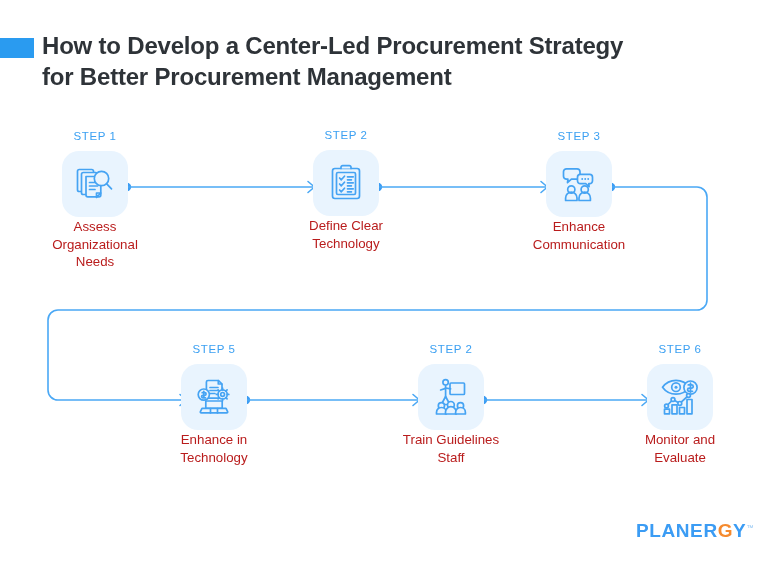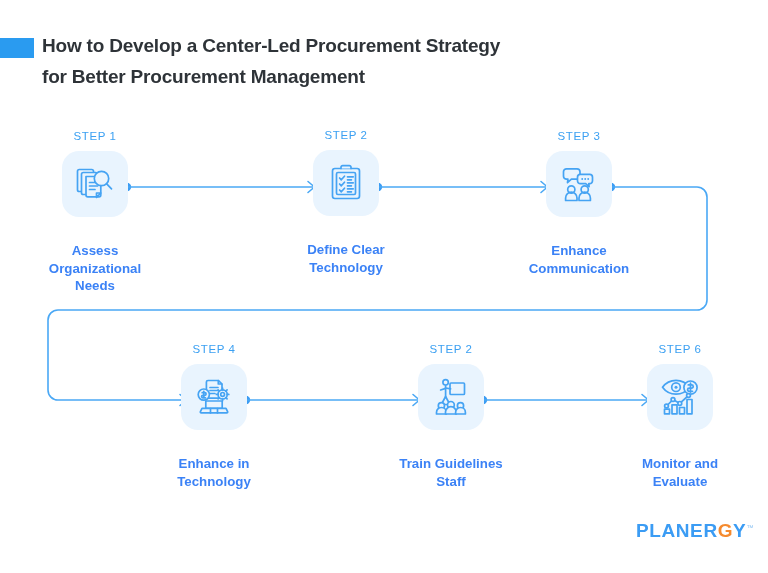--- a/index.html
+++ b/index.html
@@ -13,43 +13,43 @@
   #infographic{position:absolute;inset:0;}
 
   
   .title-block{position:absolute;left:0;top:30px;width:760px;height:80px;}
   .title-marker{
     position:absolute;left:0;top:8px;width:34px;height:20px;
     background:#2a9bf0;
   }
   .title-text{
     position:absolute;left:42px;top:0;width:700px;
-    font-size:19px;font-weight:bold;color:#2e3338;
+    font-size:24px;font-weight:bold;color:#2e3338;
     line-height:31px;letter-spacing:-0.2px;
   }
   .title-line{display:block;white-space:nowrap;}
 
   
   #wires{position:absolute;left:0;top:0;width:768px;height:573px;pointer-events:none;}
 
   
   .step{position:absolute;width:190px;text-align:center;}
   .step-label{
     font-size:11.5px;font-weight:normal;color:#3ba0f2;
     letter-spacing:0.6px;margin:0 0 9px 0;
   }
   .icon-box{
     width:66px;height:66px;margin:0 auto;
     background:#e9f4fe;border-radius:17px;
     display:flex;align-items:center;justify-content:center;
   }
   .step-title{
-    margin-top:25px;
-    font-size:13.3px;color:#3b82f6;line-height:17.5px;
-    font-weight:bold;
+    margin-top:1px;
+    font-size:13.3px;color:#b91c1c;line-height:17.5px;
+    font-weight:normal;
   }
 
   
   #step-1{left:0px;  top:130px;}
   #step-2{left:251px;top:129px;}
   #step-3{left:484px;top:130px;}
   
   #step-4{left:119px;top:343px;}
   #step-5{left:356px;top:343px;}
   #step-6{left:585px;top:343px;}
@@ -182,21 +182,21 @@
         </g>
       </svg>
     </div>
     <div class="step-title">
       <span>Enhance</span><br>
       <span>Communication</span>
     </div>
   </div>
 
   <div class="step" id="step-4">
-    <div class="step-label">STEP 4</div>
+    <div class="step-label">STEP 5</div>
     <div class="icon-box">
       <svg width="46" height="46" viewBox="0 0 46 46">
         <g fill="none" stroke="#45a3f3" stroke-width="1.7" stroke-linejoin="round" stroke-linecap="round">
           <path d="M17 6.5 H27.5 L31 10 V22.5 a1.6 1.6 0 0 1 -1.6 1.6 H17 a1.6 1.6 0 0 1 -1.6 -1.6 V8.1 A1.6 1.6 0 0 1 17 6.5 Z" fill="#e9f4fe"></path>
           <path d="M27.3 6.7 V10 H30.8"></path>
           <path d="M19 13.5 H27 M19 16.5 H27 M19 19.5 H24"></path>
           <circle cx="12.8" cy="20.6" r="5.6" fill="#e9f4fe"></circle>
           <path d="M12.8 17.3 v6.6 M11.2 18.7 h2.6 a1.3 1.3 0 0 1 0 2.6 h-1.9 a1.3 1.3 0 0 0 0 2.6 h2.6"></path>
           <circle cx="31.6" cy="20.4" r="4.6" fill="#e9f4fe"></circle>
           <circle cx="31.6" cy="20.4" r="1.9"></circle>

